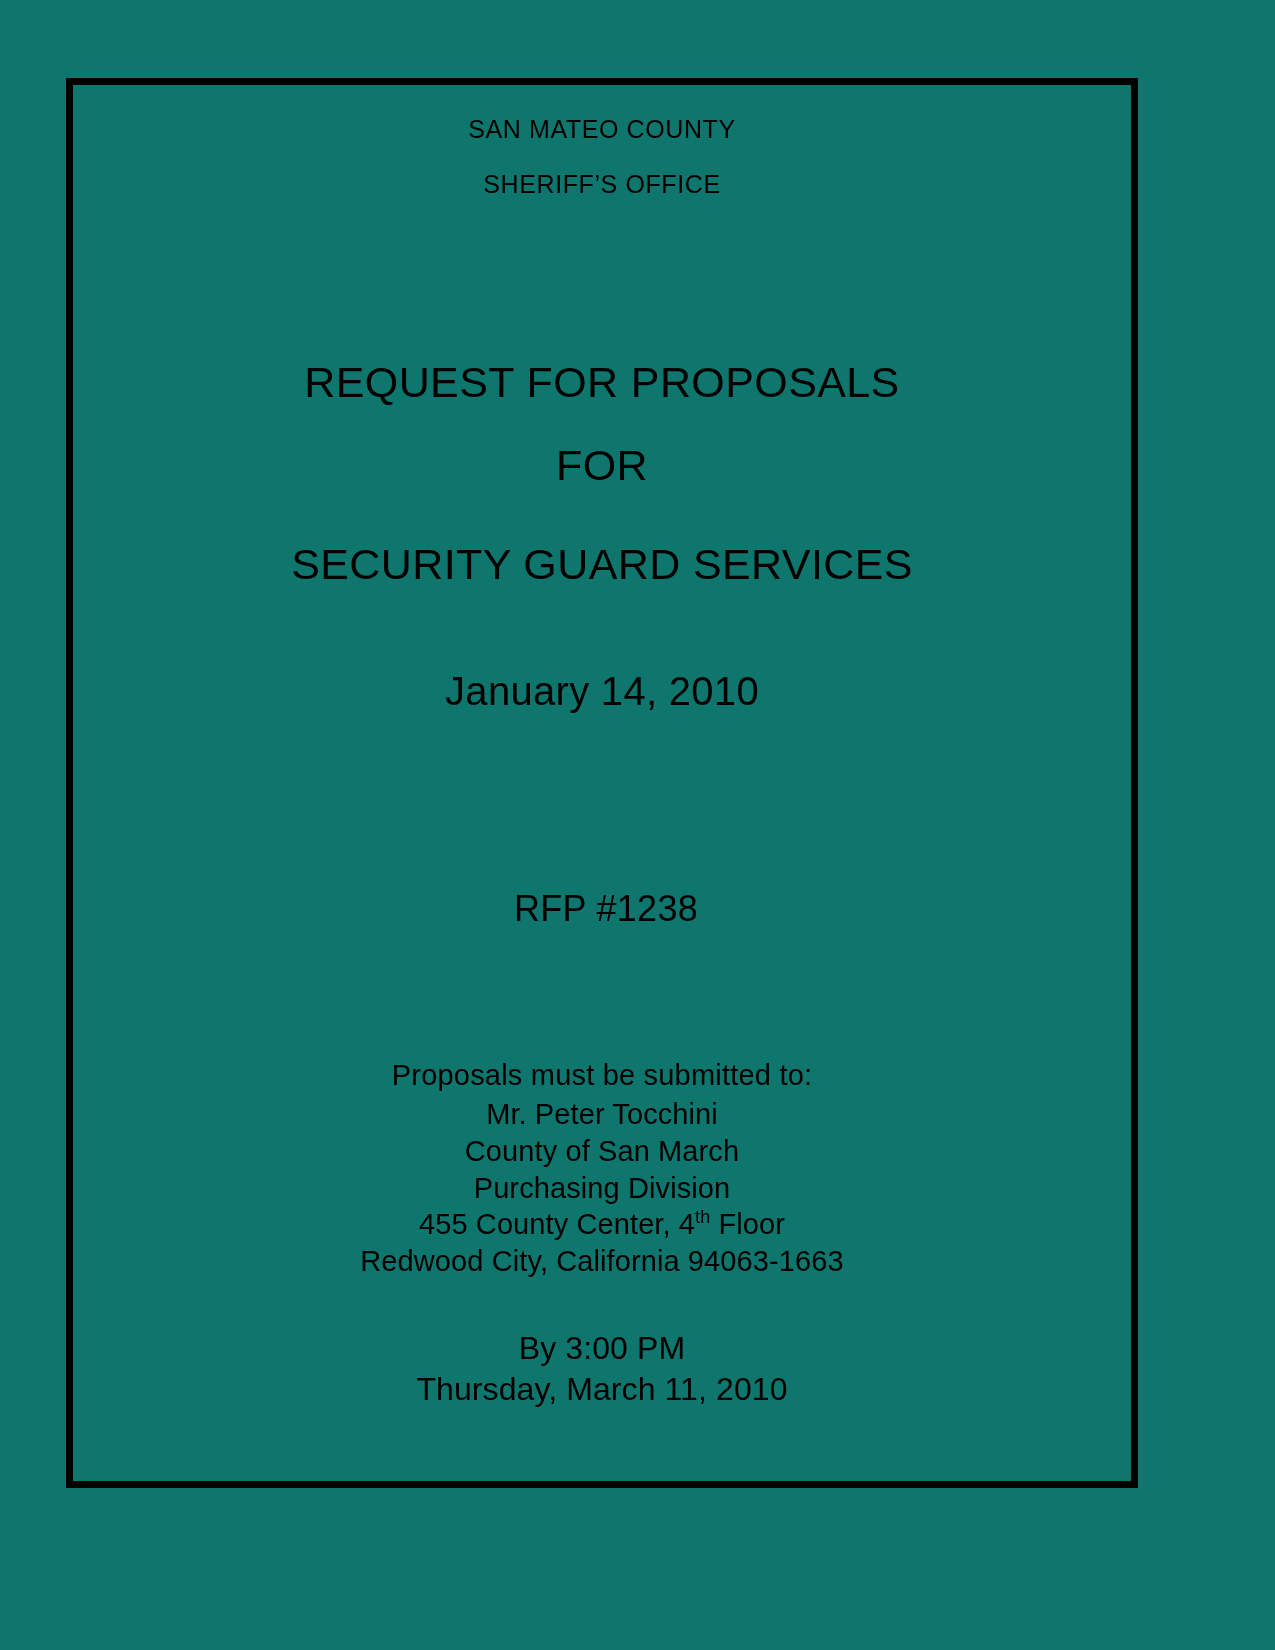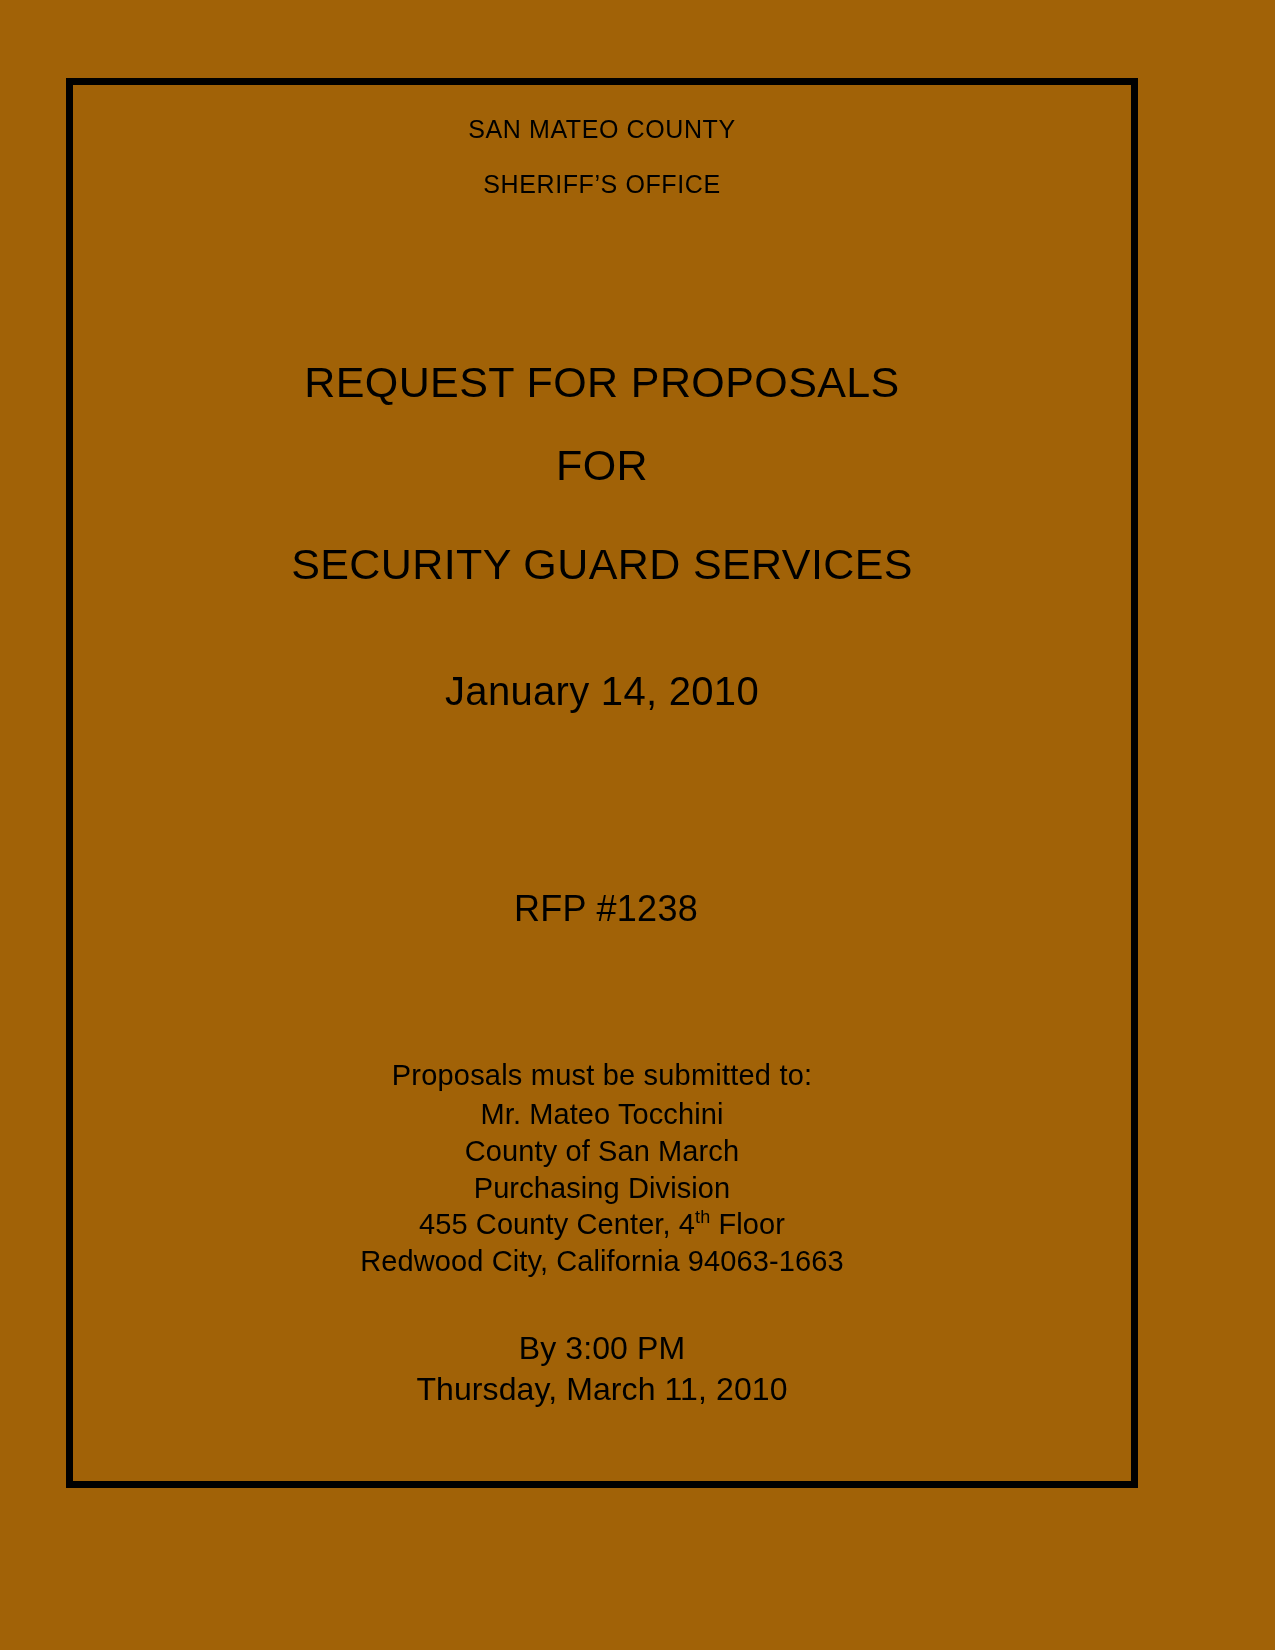--- a/index.html
+++ b/index.html
@@ -15,21 +15,21 @@
     position: relative;
     overflow: hidden;
   }
 
   .page {
     position: absolute;
     left: 0;
     top: 0;
     width: 1275px;
     height: 1650px;
-    background: #a16207;
+    background: #0f766e;
   }
 
   
   .page-border {
     position: absolute;
     left: 66px;
     top: 78px;
     width: 1072px;
     height: 1410px;
     border: 7px solid #000000;
@@ -174,21 +174,21 @@
       <div class="date-line">January 14, 2010</div>
     </div>
 
     <div class="rfp-block">
       <div class="rfp-line">RFP #1238</div>
     </div>
 
     <div class="submit-intro">Proposals must be submitted to:</div>
 
     <div class="address-block">
-      <div class="addr-line">Mr. Mateo Tocchini</div>
+      <div class="addr-line">Mr. Peter Tocchini</div>
       <div class="addr-line">County of San March</div>
       <div class="addr-line">Purchasing Division</div>
       <div class="addr-line">
         <span>455 County Center, 4</span><sup>th</sup><span> Floor</span>
       </div>
       <div class="addr-line">Redwood City, California  94063-1663</div>
     </div>
 
     <div class="deadline-block">
       <div class="deadline-line">By 3:00 PM</div>

